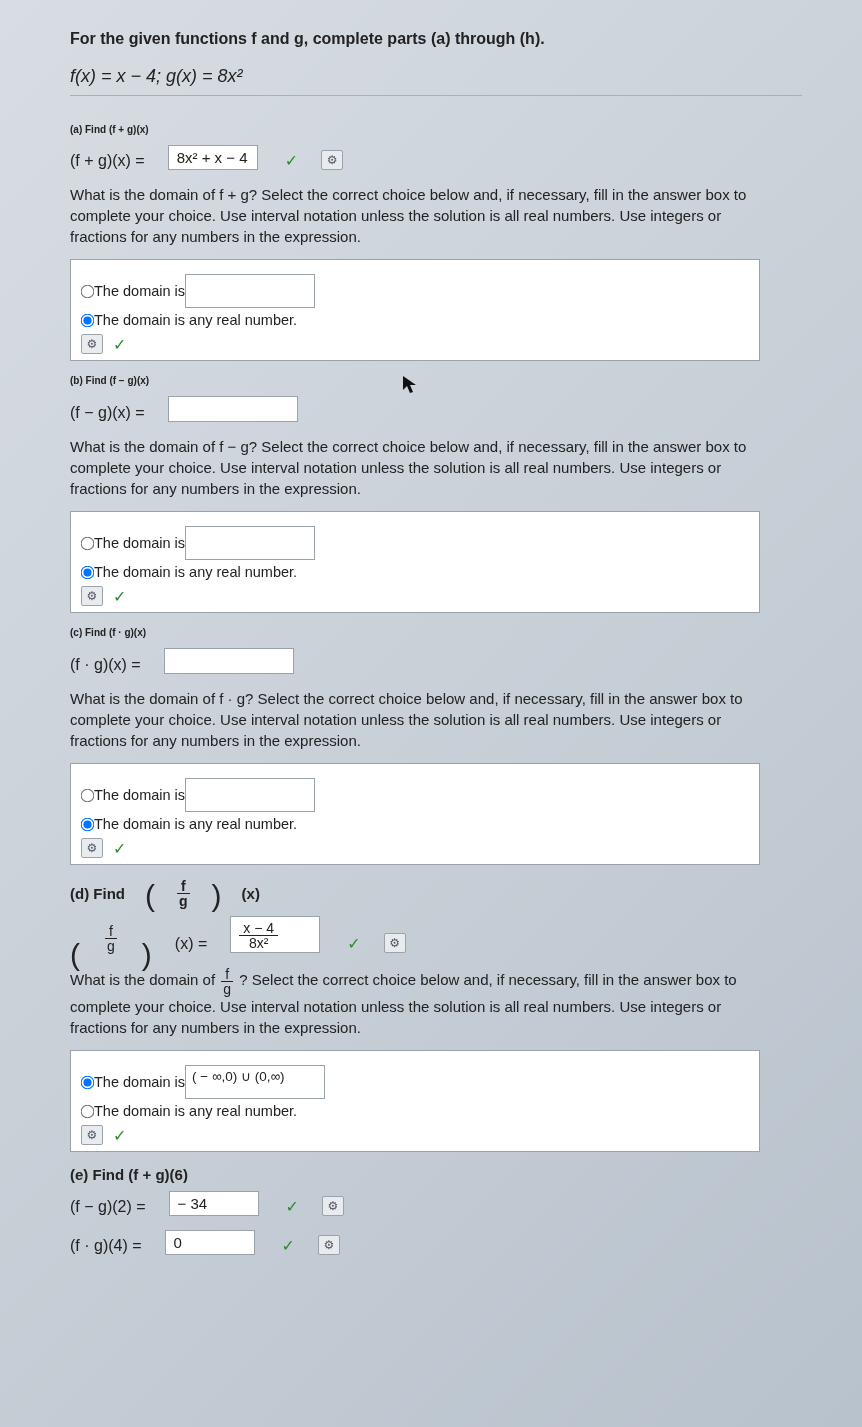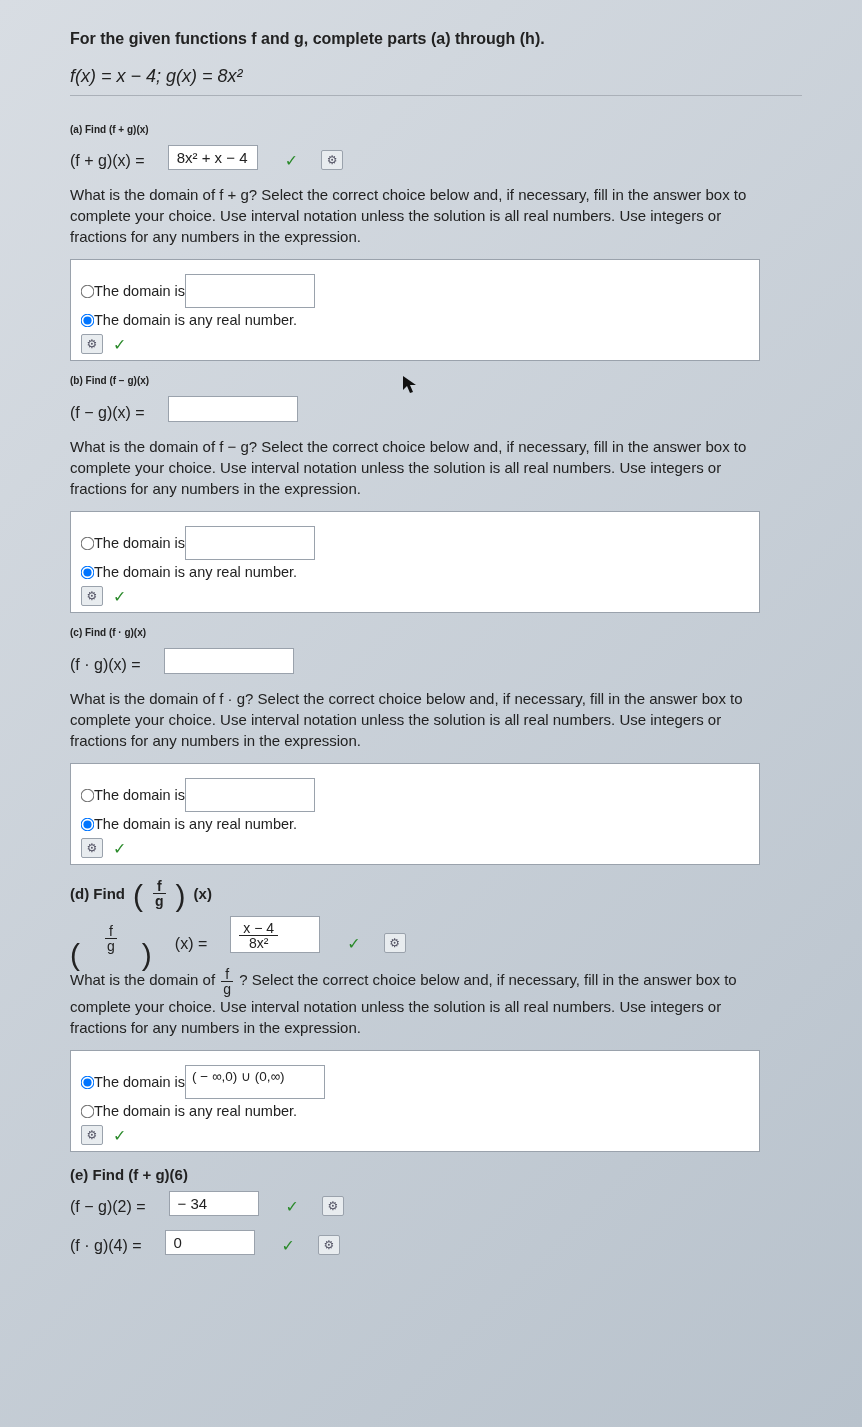--- a/index.html
+++ b/index.html
@@ -104,21 +104,21 @@
     <label class="choice">
       <input type="radio" name="qc" checked="" style="">
       <span>The domain is any real number.</span>
     </label>
     <div class="fbrow">
       <span class="refresh">⚙</span>
       <span class="chk">✓</span>
     </div>
   </div>
 
-  <div class="part-label-sub" style="display:flex;align-items:center;gap:8px">
+  <div class="part-label-sub" style="display:flex;align-items:center;gap:20px">
     <span>(d) Find</span>
     <span class="bigpar">(</span>
     <span class="frac">
       <span class="n">f</span>
         <span class="d">g</span>
     </span>
     <span class="bigpar">)</span>
     <span>(x)</span>
   </div>
   <div class="eqline">

